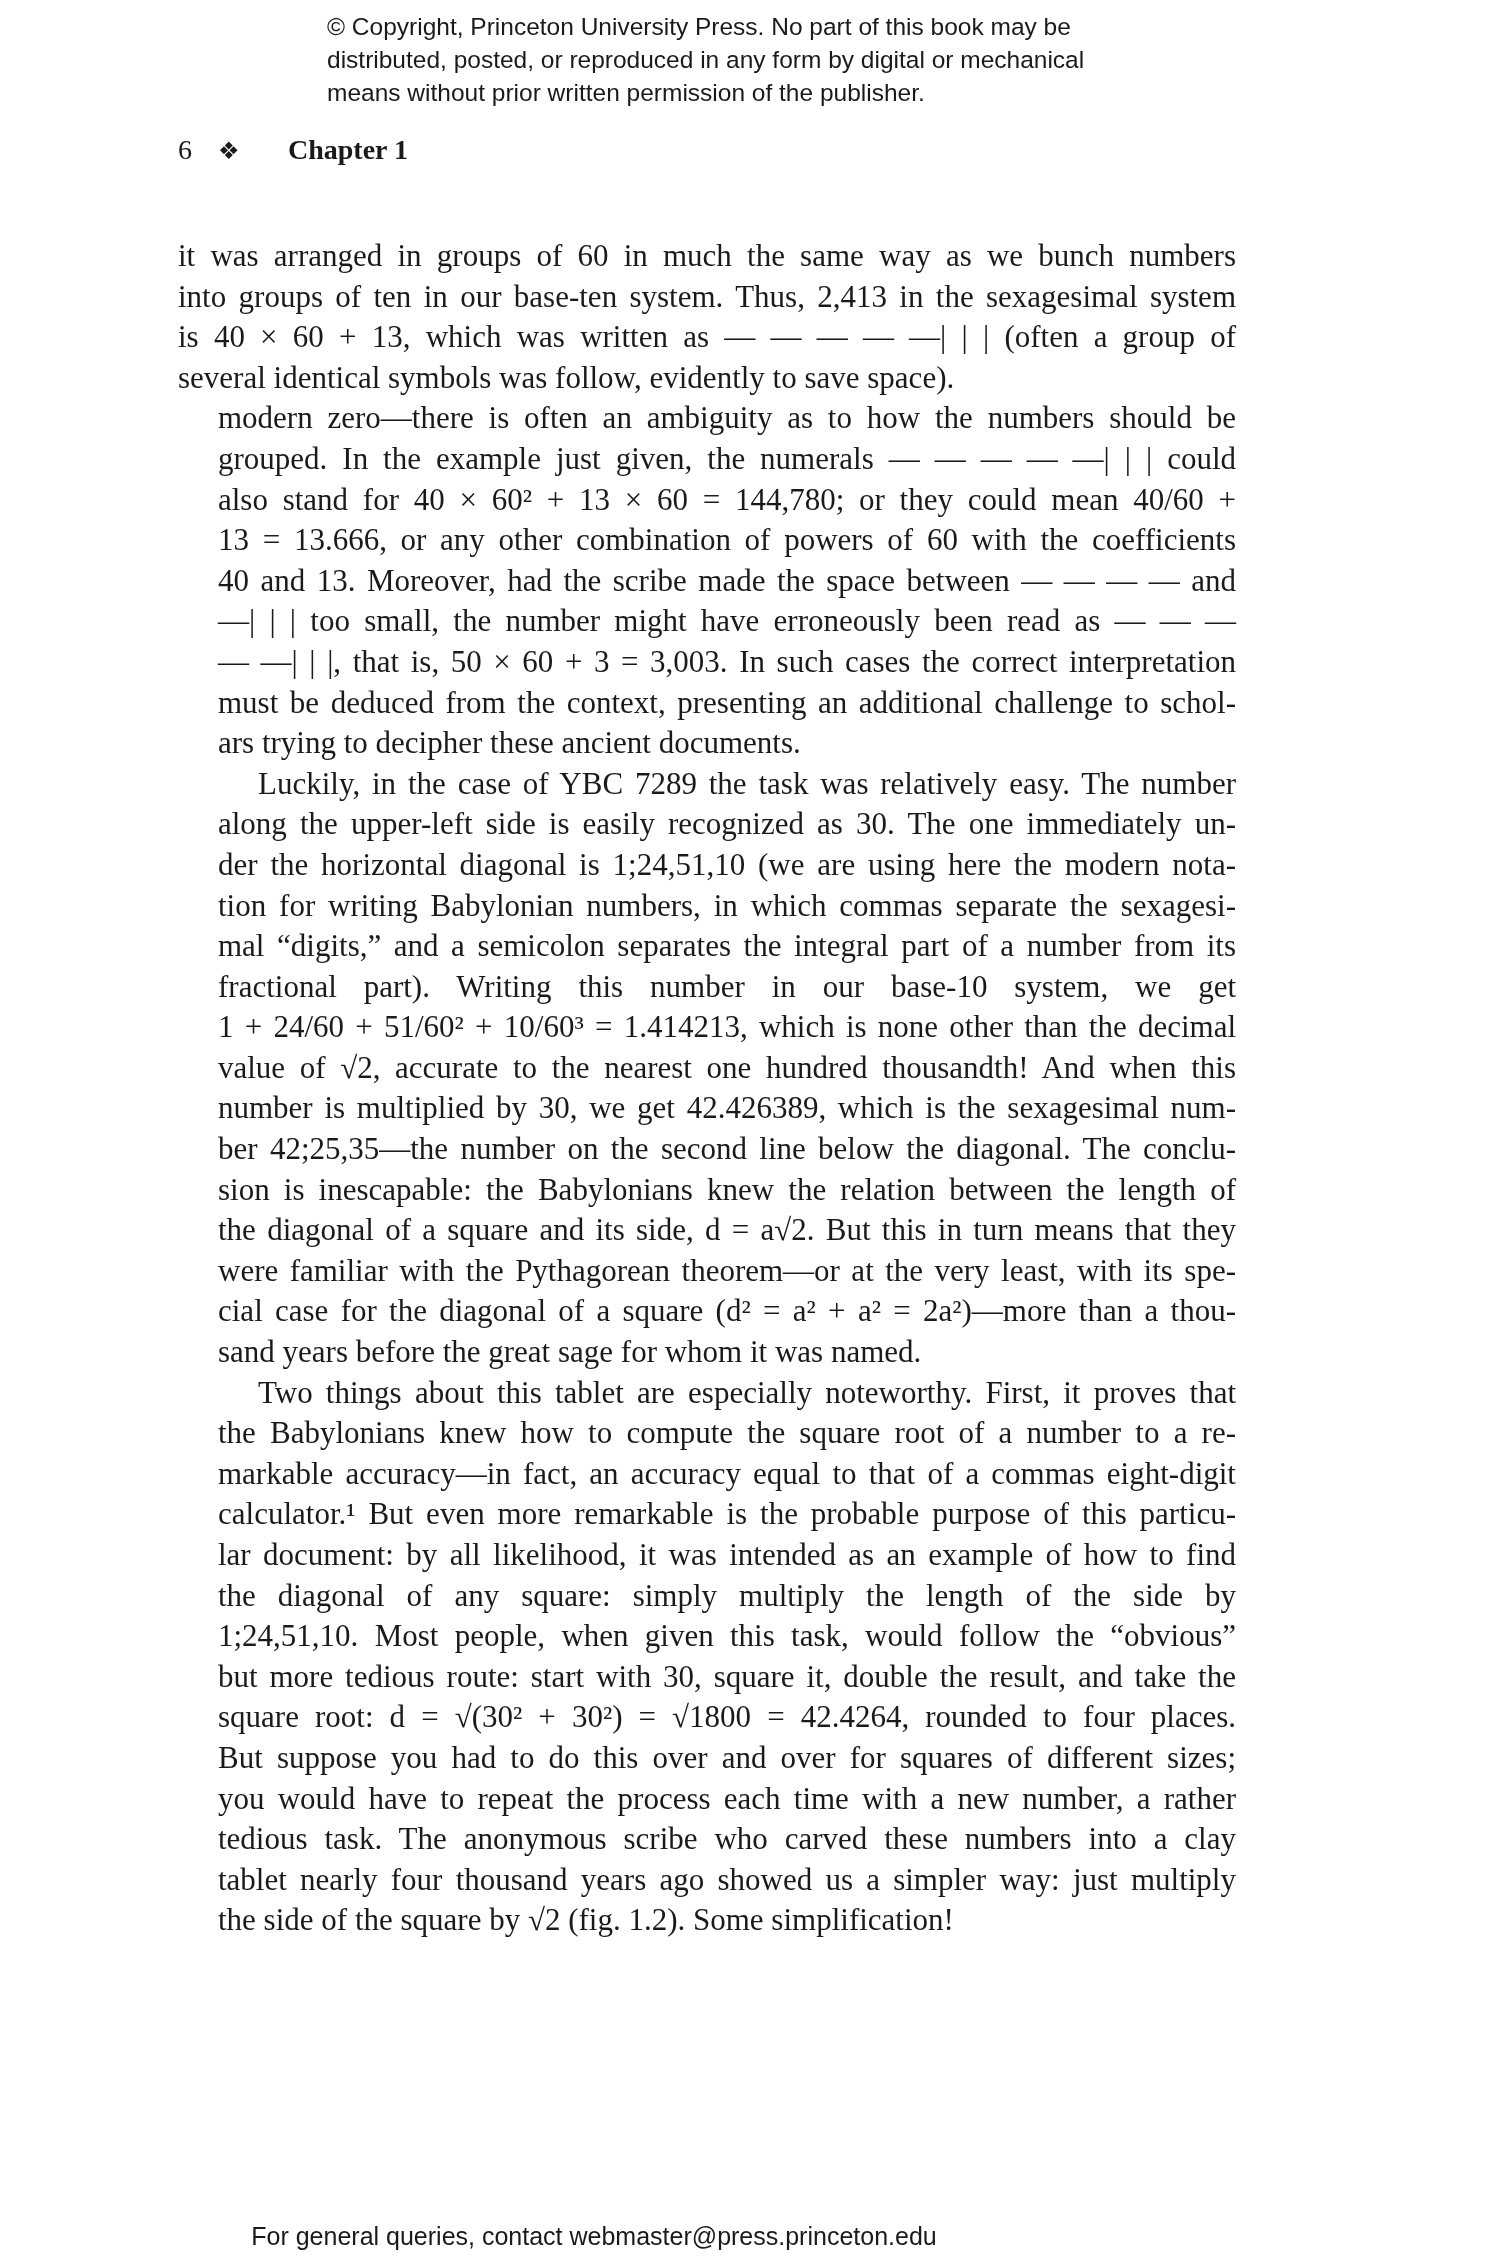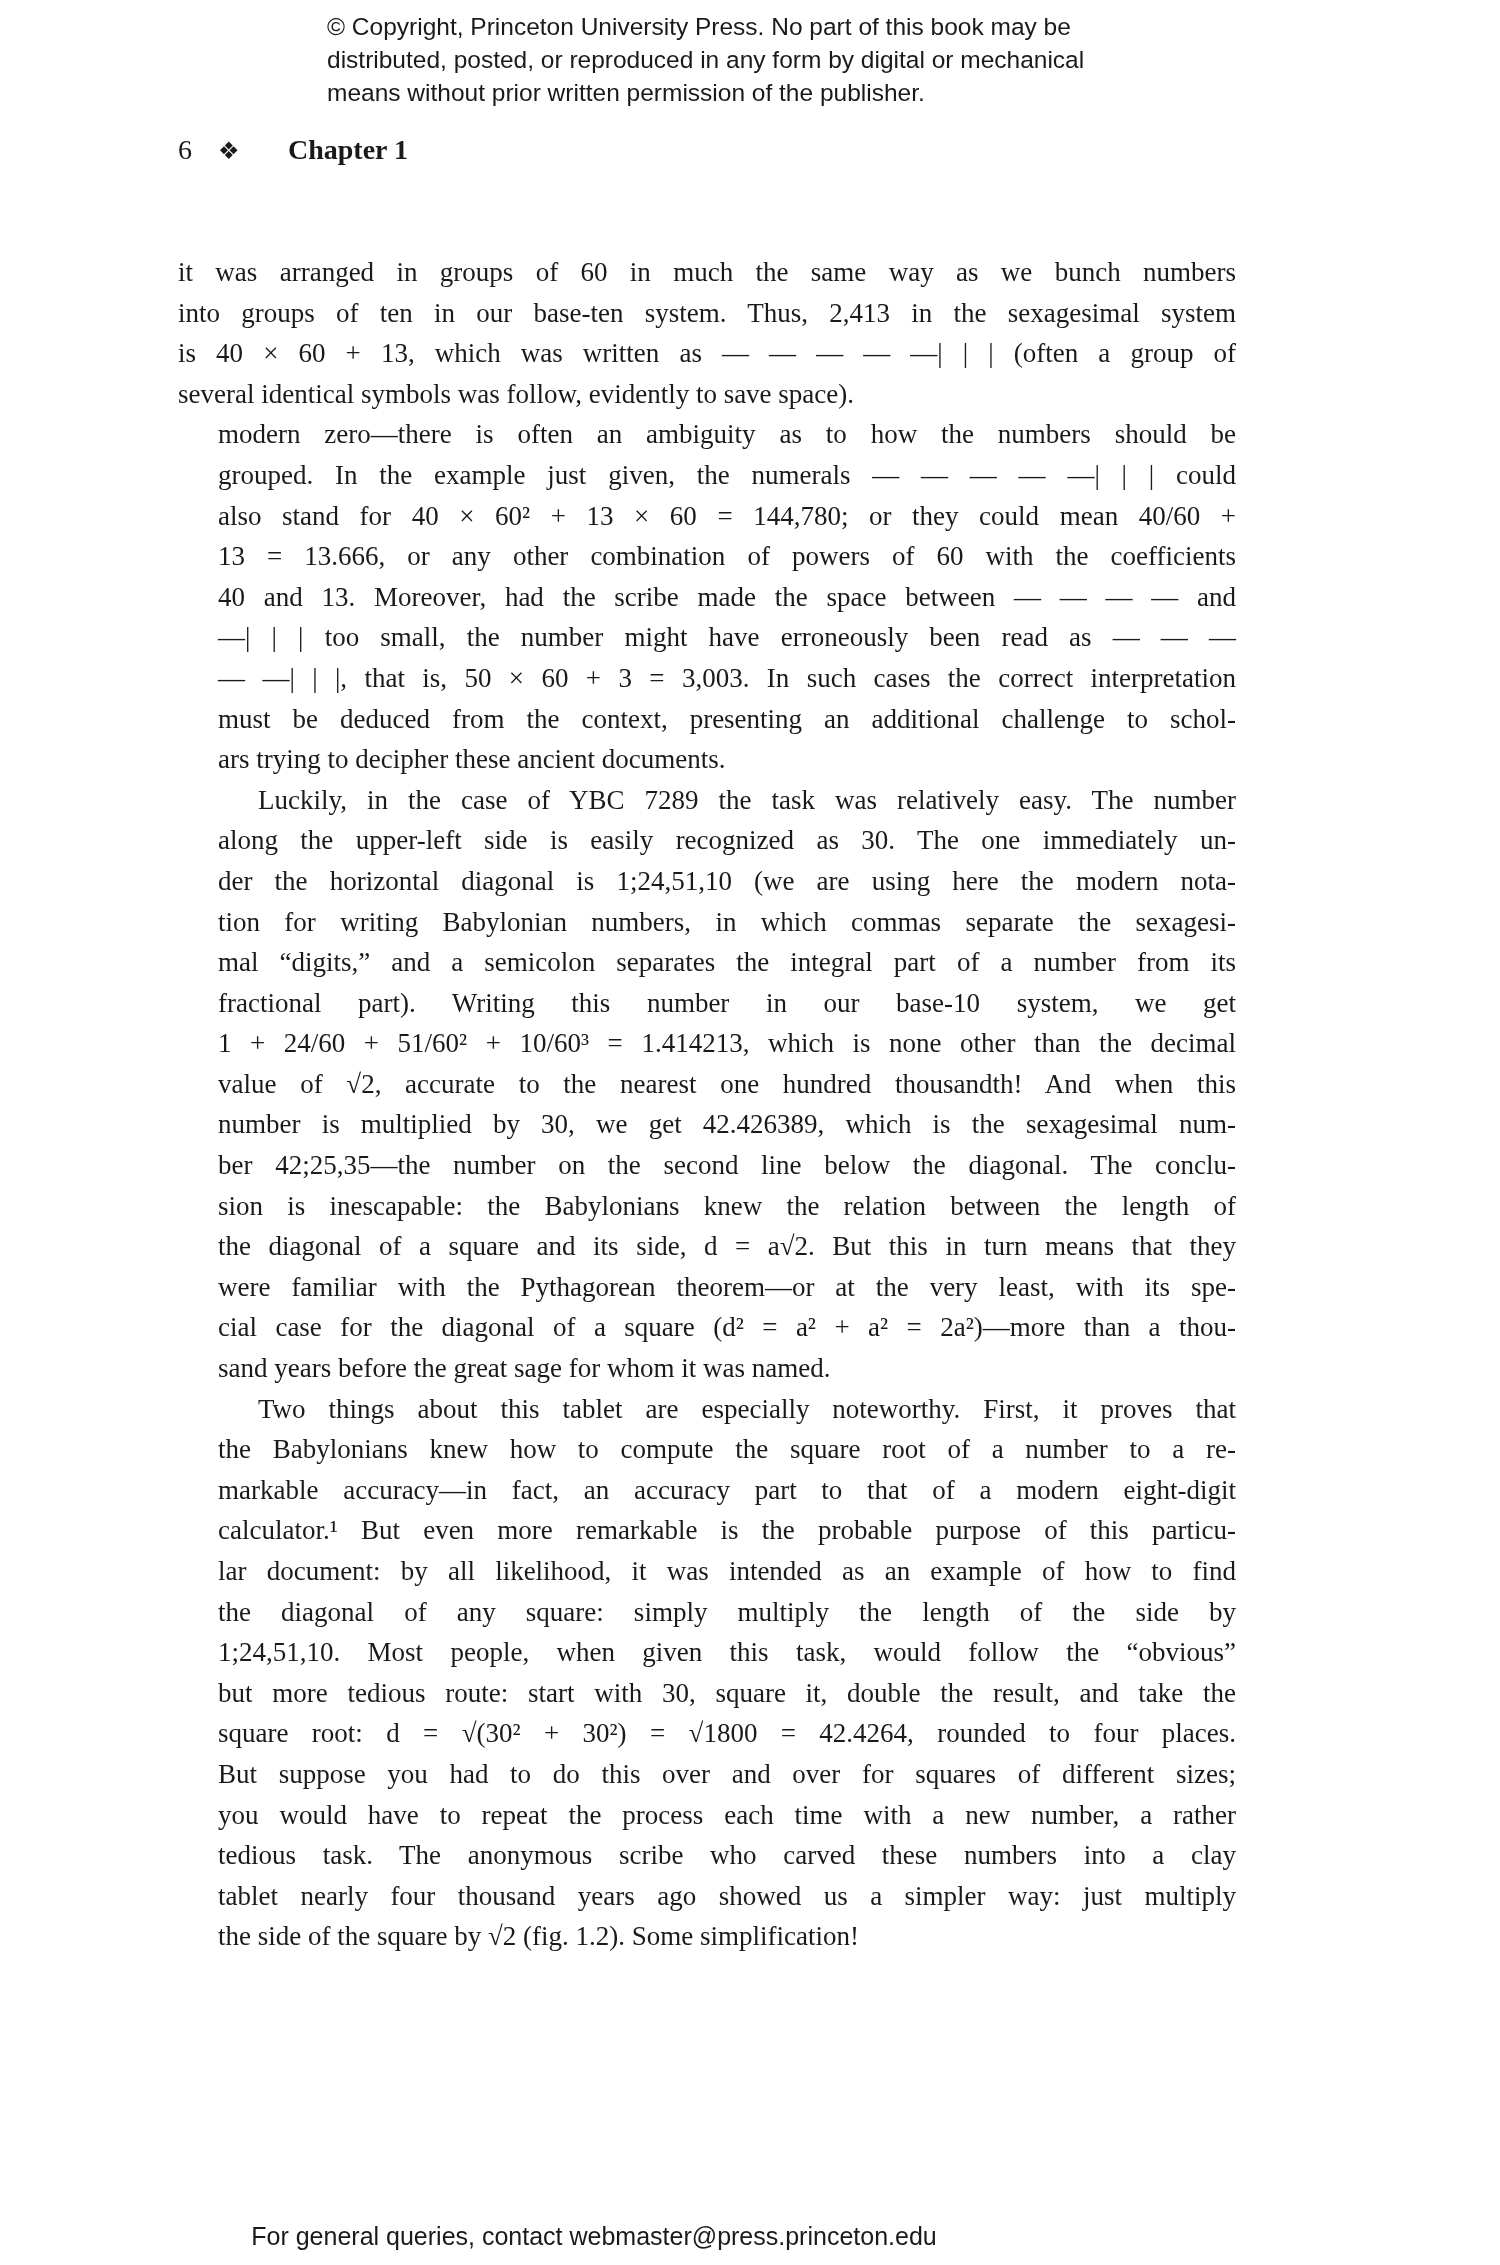--- a/index.html
+++ b/index.html
@@ -9,22 +9,22 @@
     font-family: "Liberation Sans", sans-serif; font-size: 24.5px; line-height: 33px; color: #1a1a1a;
   }
   .running-head {
     position: absolute; left: 178px; top: 134px;
     font-family: "Liberation Serif", serif; font-size: 28px; font-weight: bold; color: #1a1a1a;
     display: flex; align-items: baseline;
   }
   .running-head .pnum { width: 40px; font-weight: normal; }
   .running-head .orn { width: 70px; font-size: 24px; font-weight: normal; }
   .body-text {
-    position: absolute; left: 178px; top: 252px; width: 1058px;
-    font-family: "Liberation Serif", serif; font-size: 27px; line-height: 40.6px;
+    position: absolute; left: 178px; top: 236px; width: 1058px;
+    font-family: "Liberation Serif", serif; font-size: 31px; line-height: 40.6px;
     text-align: justify; color: #1a1a1a;
   }
   .body-text p { margin: 0; }
   .body-text p.indent { text-indent: 40px; }
   .line { display: block; text-align: justify; text-align-last: justify; white-space: nowrap; }
   .line.last { text-align-last: left; }
   .footer {
     position: absolute; left: 0; width: 1188px; top: 2222px; text-align: center;
     font-family: "Liberation Sans", sans-serif; font-size: 25px; color: #1a1a1a;
   }
@@ -75,21 +75,21 @@
       <span class="line">ber 42;25,35—the number on the second line below the diagonal. The conclu-</span>
       <span class="line">sion is inescapable: the Babylonians knew the relation between the length of</span>
       <span class="line">the diagonal of a square and its side, d = a√2. But this in turn means that they</span>
       <span class="line">were familiar with the Pythagorean theorem—or at the very least, with its spe-</span>
       <span class="line">cial case for the diagonal of a square (d² = a² + a² = 2a²)—more than a thou-</span>
       <span class="line last">sand years before the great sage for whom it was named.</span>
     </p>
     <p class="indent">
       <span class="line" style="padding-left: 40px;">Two things about this tablet are especially noteworthy. First, it proves that</span>
       <span class="line">the Babylonians knew how to compute the square root of a number to a re-</span>
-      <span class="line">markable accuracy—in fact, an accuracy part to that of a modern eight-digit</span>
+      <span class="line">markable accuracy—in fact, an accuracy equal to that of a commas eight-digit</span>
       <span class="line">calculator.¹ But even more remarkable is the probable purpose of this particu-</span>
       <span class="line">lar document: by all likelihood, it was intended as an example of how to find</span>
       <span class="line">the diagonal of any square: simply multiply the length of the side by</span>
       <span class="line">1;24,51,10. Most people, when given this task, would follow the “obvious”</span>
       <span class="line">but more tedious route: start with 30, square it, double the result, and take the</span>
       <span class="line">square root: d = √(30² + 30²) = √1800 = 42.4264, rounded to four places.</span>
       <span class="line">But suppose you had to do this over and over for squares of different sizes;</span>
       <span class="line">you would have to repeat the process each time with a new number, a rather</span>
       <span class="line">tedious task. The anonymous scribe who carved these numbers into a clay</span>
       <span class="line">tablet nearly four thousand years ago showed us a simpler way: just multiply</span>

